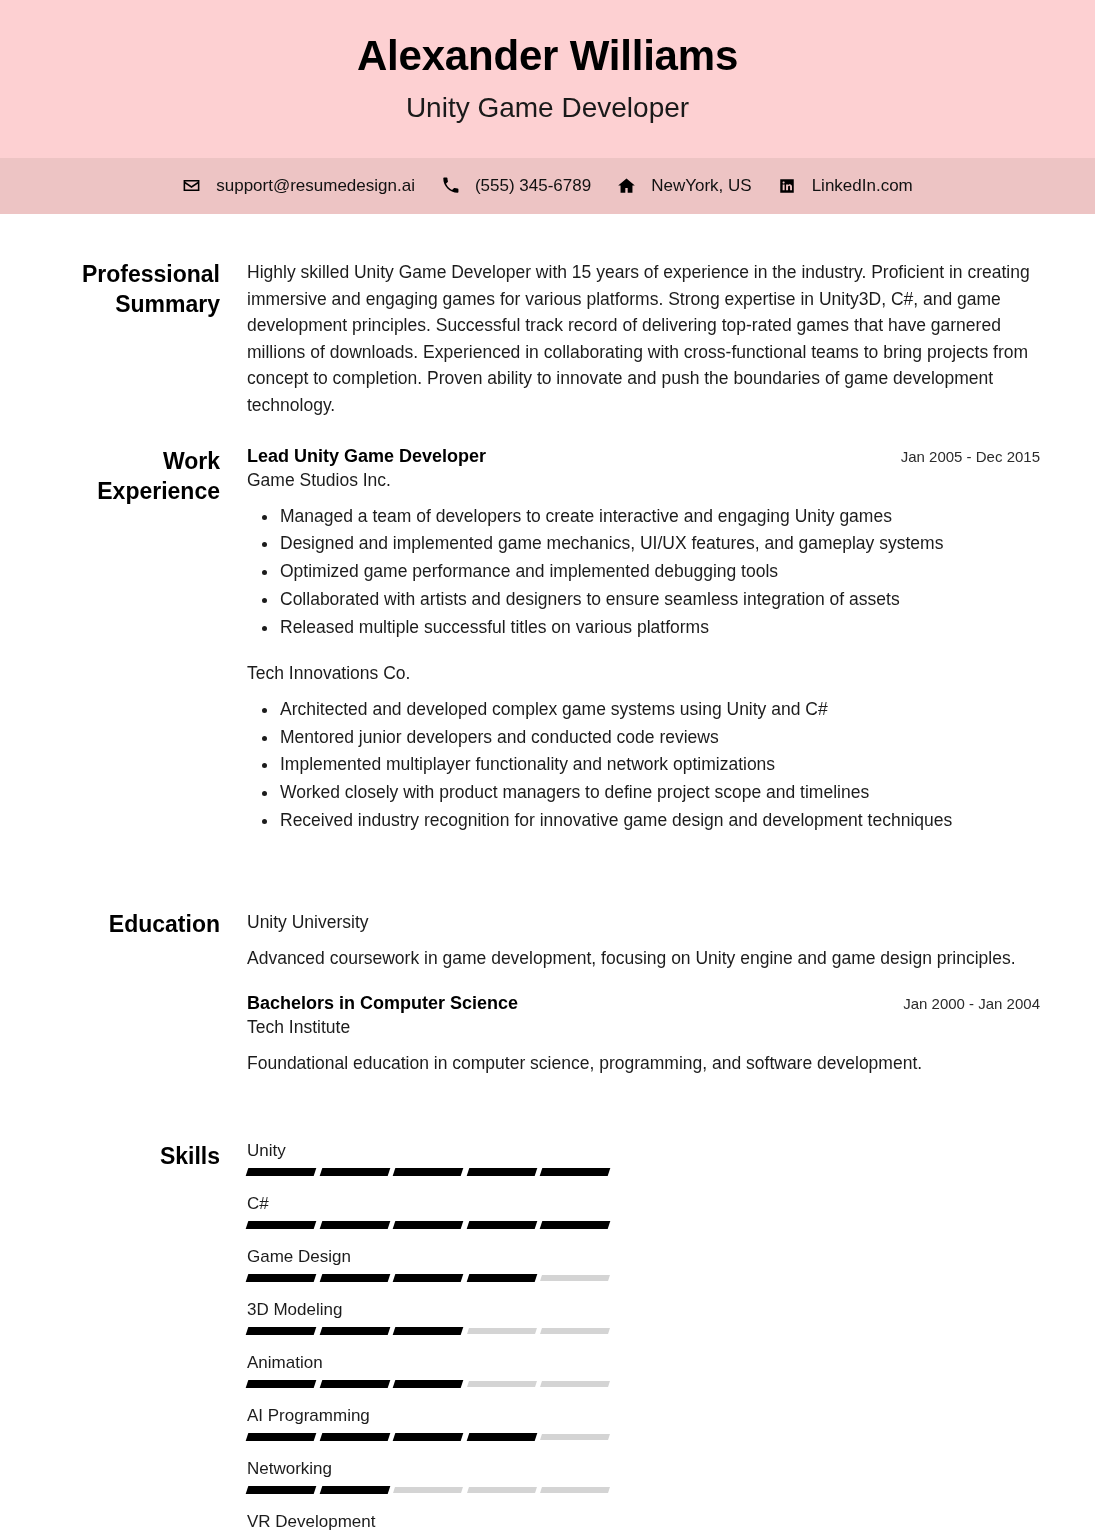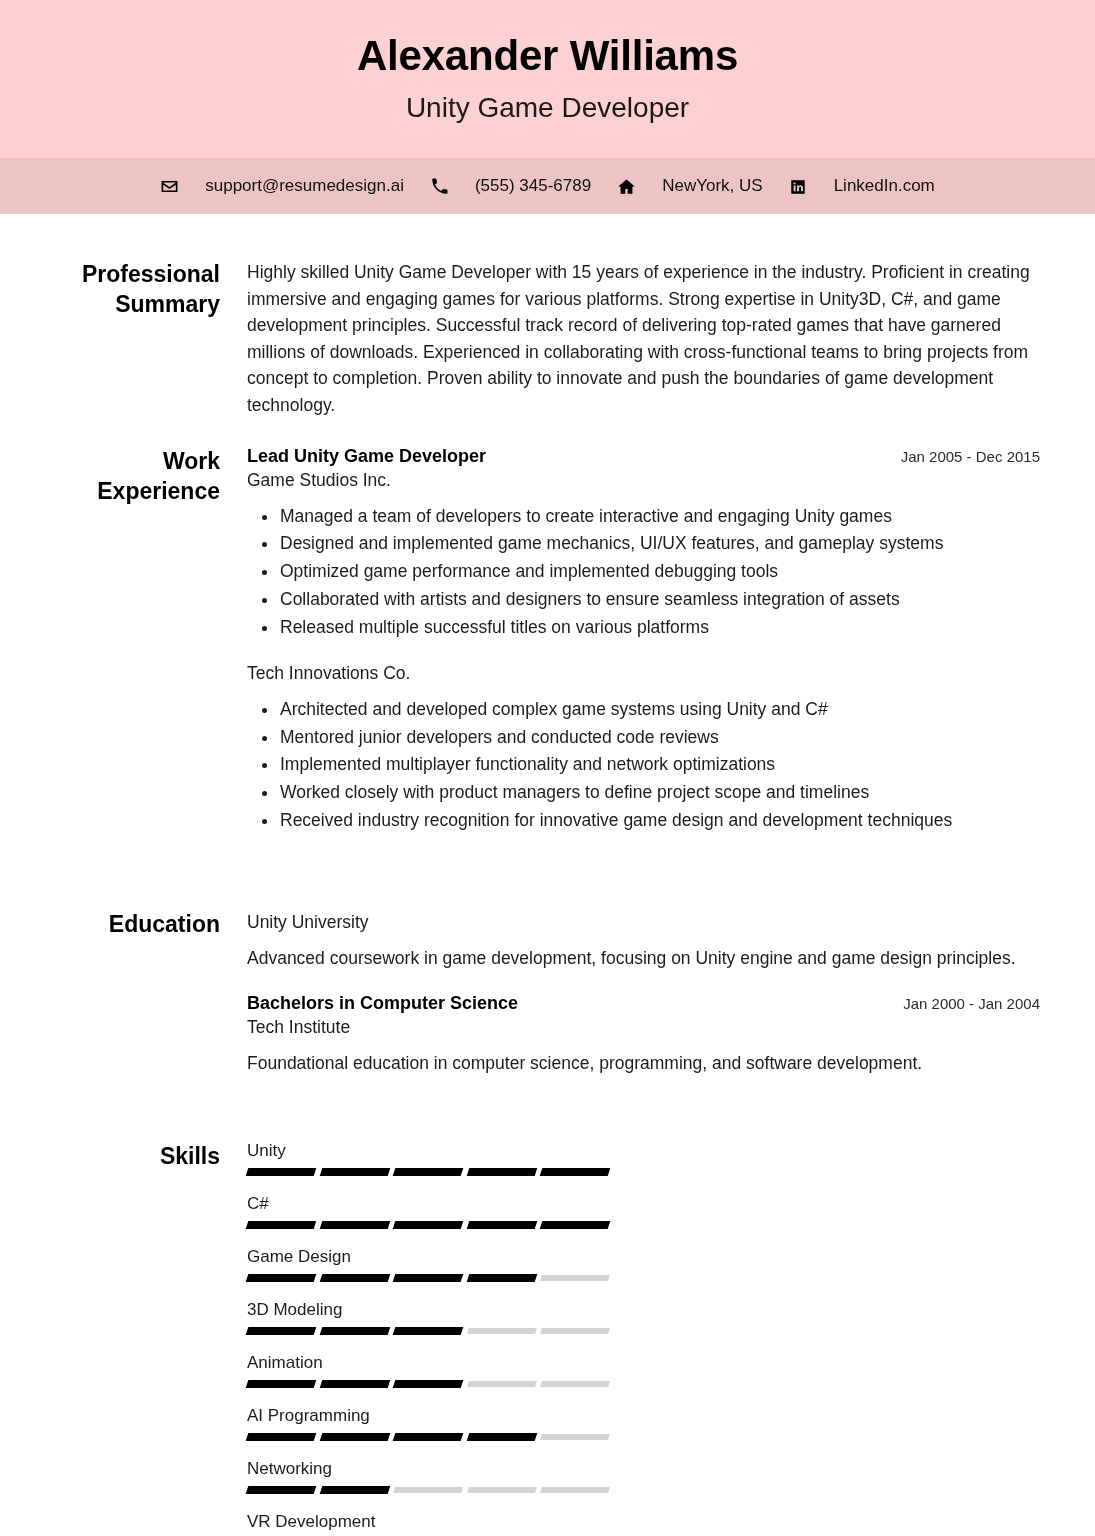--- a/index.html
+++ b/index.html
@@ -47,22 +47,22 @@
   .contact-band {
     background: #edc4c4;
     height: 56px;
     display: flex;
     align-items: center;
     justify-content: center;
     gap: 26px;
   }
   .contact-item {
     display: flex;
-    align-items: flex-end;
-    gap: 26px;
+    align-items: flex-start;
+    gap: 15px;
     font-size: 17px;
     color: #111111;
     white-space: nowrap;
   }
   .contact-icon {
     display: inline-flex;
     align-items: center;
     justify-content: center;
     width: 19px;
     height: 19px;

